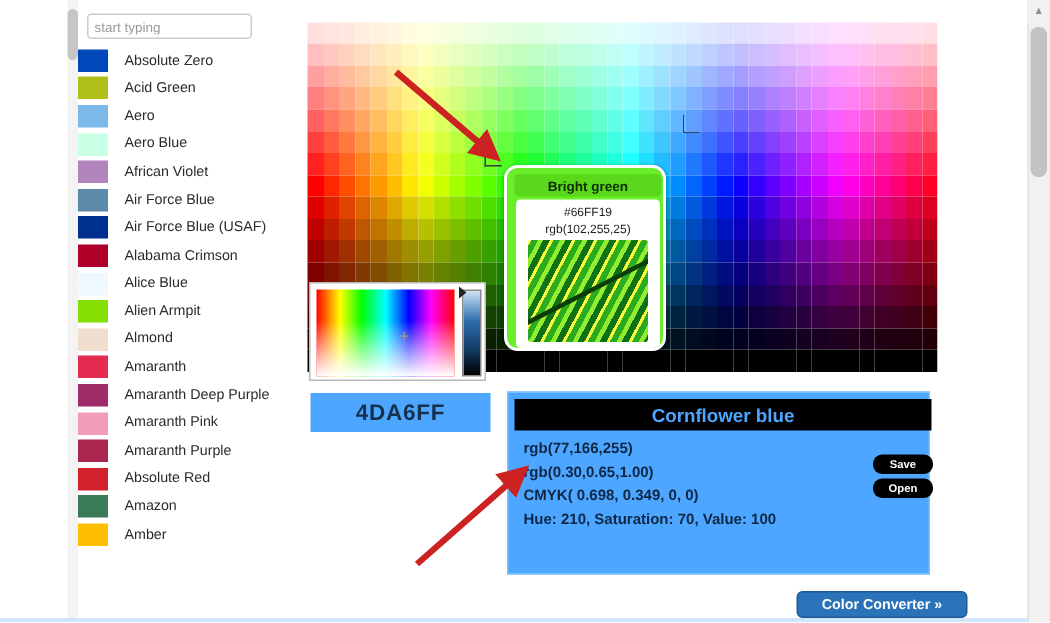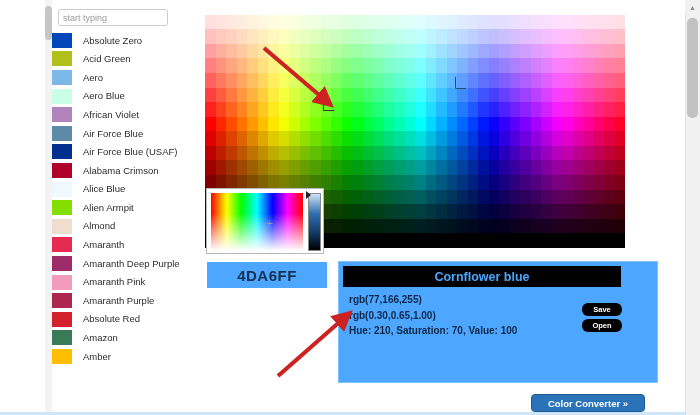--- a/index.html
+++ b/index.html
@@ -197,21 +197,21 @@
     display: flex; align-items: center; justify-content: center;
   }
   #hex-swatch-text {
     font-size: 15px; font-weight: bold; color: #15314d;
     letter-spacing: .5px;
   }
 
   
   #info-panel {
     position: absolute; left: 338px; top: 261px;
-    width: 320px; height: 122px;
+    width: 282px; height: 122px;
     background: #4DA6FF;
     border: 1px solid #7fc0ff;
     text-decoration: underline;
   }
   #info-title-bar {
     position: absolute; left: 4px; top: 4px;
     width: 278px; height: 21px;
     background: #000000;
     display: flex; align-items: center; justify-content: center;
   }
@@ -1053,40 +1053,51 @@
       <div class="grid-cell" style="background: rgb(0, 0, 0);"></div>
       <div class="grid-cell" style="background: rgb(0, 0, 0);"></div>
       <div class="grid-cell" style="background: rgb(0, 0, 0);"></div>
       <div class="grid-cell" style="background: rgb(0, 0, 0);"></div>
     </div>
   <div id="right-white-gap"></div>
 
   <div class="sel-marker" id="sel-marker-green"></div>
   <div class="sel-marker" id="sel-marker-blue"></div>
 
+  <div id="tooltip-bright-green">
+    <div id="tooltip-title-bar">
+      <span id="tooltip-title-text">Bright green</span>
+    </div>
+    <div id="tooltip-body">
+      <div id="tooltip-hex">#66FF19</div>
+      <div id="tooltip-rgb">rgb(102,255,25)</div>
+      <div id="tooltip-swatch-img"></div>
+    </div>
+  </div>
 
   <div id="mini-picker">
     <div id="mini-picker-sv">
       <div id="mini-picker-crosshair">+</div>
     </div>
     <div id="mini-picker-val"></div>
     <div id="mini-picker-val-handle"></div>
   </div>
 
   <div id="hex-swatch-box">
     <span id="hex-swatch-text">4DA6FF</span>
   </div>
 
   <div id="info-panel">
     <div id="info-title-bar">
       <span id="info-title-text">Cornflower blue</span>
     </div>
     <div id="info-lines">
         <div class="info-line">rgb(77,166,255)</div>
         <div class="info-line">rgb(0.30,0.65,1.00)</div>
+        <div class="info-line">CMYK( 0.698, 0.349, 0, 0)</div>
         <div class="info-line">Hue: 210, Saturation: 70, Value: 100</div>
       </div>
     <div class="info-btn" id="save-button">Save</div>
     <div class="info-btn" id="open-button">Open</div>
   </div>
 
   <div id="color-converter-button">Color Converter »</div>
 
   <svg class="arrow-svg" id="arrow-to-green" width="130" height="90">
     <defs>

